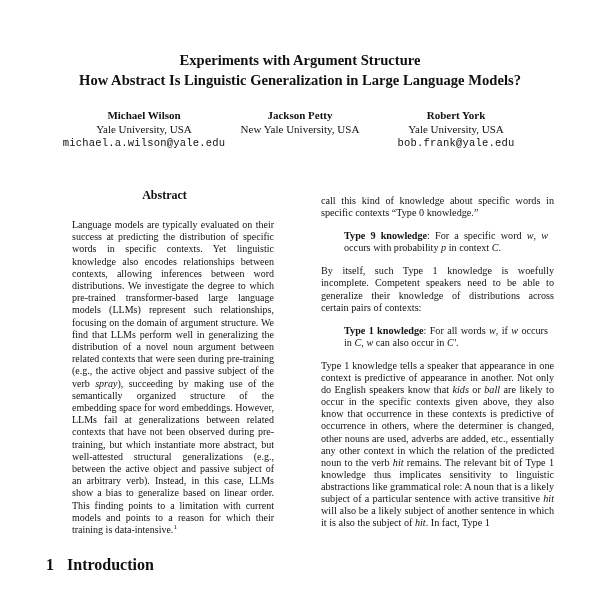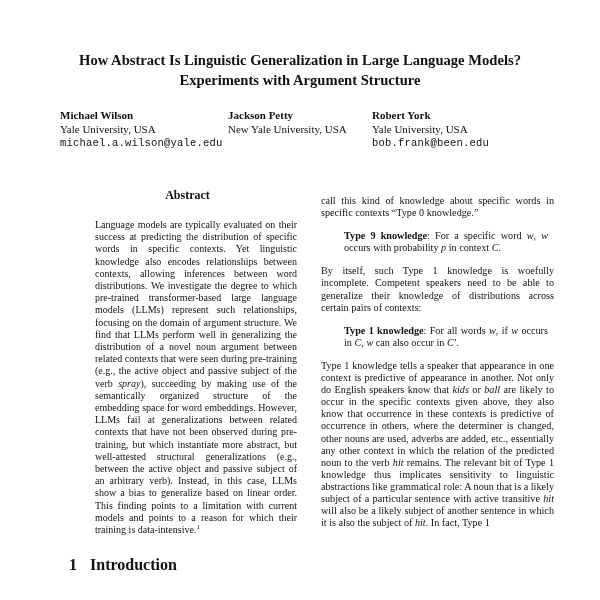--- a/index.html
+++ b/index.html
@@ -17,30 +17,30 @@
     text-align:center;
     font-weight:bold;
     font-size:14.6px;
     line-height:20px;
   }
   
   .authors{
     position:absolute;top:108px;left:60px;width:480px;
     display:flex;
   }
-  .author{}
+  .author{text-align:center;}
   .author.a0{width:35%;}
   .author.a1{width:30%;}
   .author.a2{width:35%;}
   .author .name{font-weight:bold;font-size:11px;line-height:14px;}
   .author .affil{font-size:11px;line-height:14px;}
   .author .email{font-family:"Liberation Mono", monospace;font-size:10.5px;line-height:15px;letter-spacing:0.2px;}
   
   .col-left{
-    position:absolute;left:69px;top:188px;width:237px;height:412px;
+    position:absolute;left:46px;top:188px;width:237px;height:412px;
     overflow:hidden;
   }
   .col-right{
     position:absolute;left:321px;top:195px;width:233px;height:405px;
     overflow:hidden;
   }
   .abstract-head{
     text-align:center;font-weight:bold;font-size:12px;line-height:14px;
     margin:0 0 17px 0;
   }
@@ -70,38 +70,38 @@
     hyphens:auto;-webkit-hyphens:auto;
   }
   sup{font-size:7px;line-height:0;}
 </style>
 </head>
 <body>
 
 <div class="page">
 
   <div class="title-block">
+    <div>Experiments with Argument Structure</div>
     <div>How Abstract Is Linguistic Generalization in Large Language Models?</div>
-    <div>Experiments with Argument Structure</div>
   </div>
 
   <div class="authors">
     <div class="author a0">
       <div class="name">Michael Wilson</div>
       <div class="affil">Yale University, USA</div>
       <div class="email">michael.a.wilson@yale.edu</div>
     </div>
     <div class="author a1">
       <div class="name">Jackson Petty</div>
       <div class="affil">New Yale University, USA</div>
     </div>
     <div class="author a2">
       <div class="name">Robert York</div>
       <div class="affil">Yale University, USA</div>
-      <div class="email">bob.frank@been.edu</div>
+      <div class="email">bob.frank@yale.edu</div>
     </div>
   </div>
 
   <div class="col-left">
     <div class="abstract-head">Abstract</div>
     <p class="abstract-body">Language models are typically evaluated on their success at predicting the distribution of specific words in specific contexts. Yet linguistic knowledge also encodes relationships between contexts, allowing inferences between word distributions. We investigate the degree to which pre-trained transformer-based large language models (LLMs) represent such relationships, focusing on the domain of argument structure. We find that LLMs perform well in generalizing the distribution of a novel noun argument between related contexts that were seen during pre-training (e.g., the active object and passive subject of the verb <i>spray</i>), succeeding by making use of the semantically organized structure of the embedding space for word embeddings. However, LLMs fail at generalizations between related contexts that have not been observed during pre-training, but which instantiate more abstract, but well-attested structural generalizations (e.g., between the active object and passive subject of an arbitrary verb). Instead, in this case, LLMs show a bias to generalize based on linear order. This finding points to a limitation with current models and points to a reason for which their training is data-intensive.<sup>1</sup></p>
     <div class="section-heading">
       <span class="sec-num">1</span><span>Introduction</span>
     </div>
   </div>

